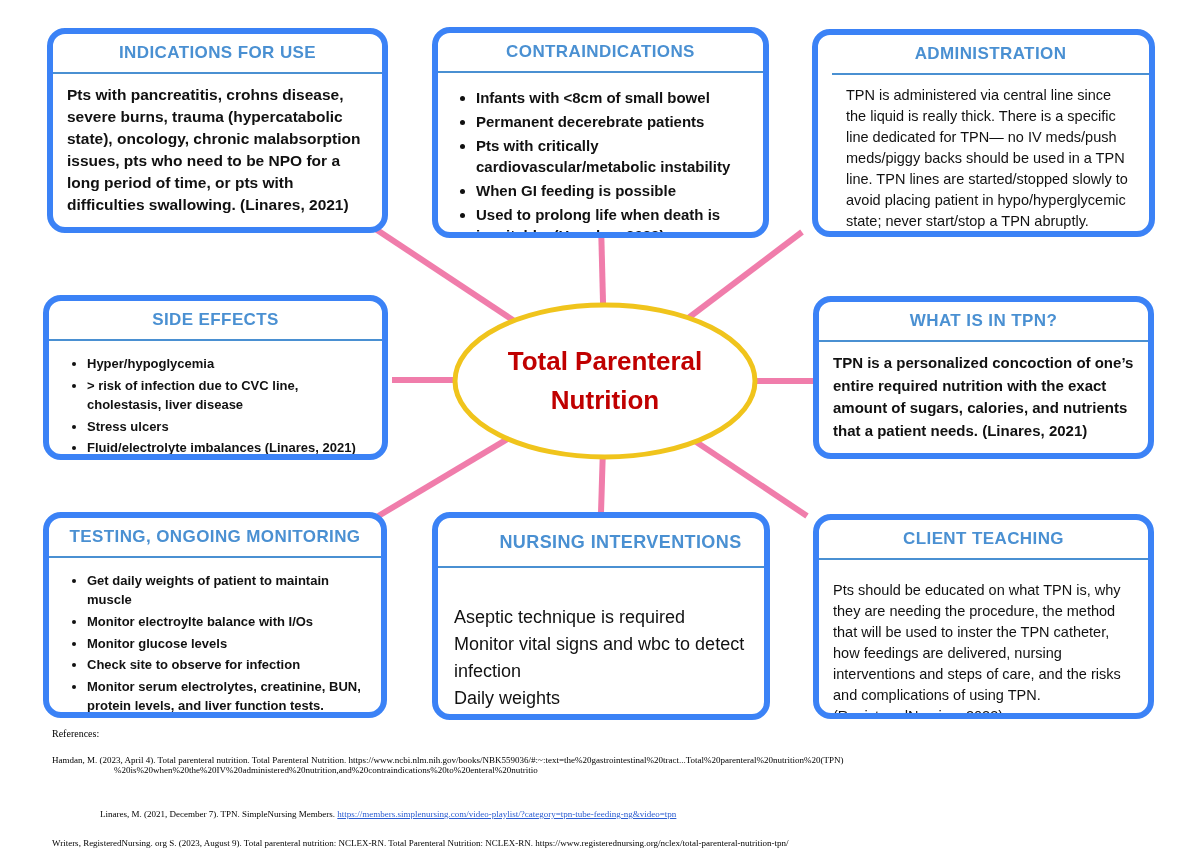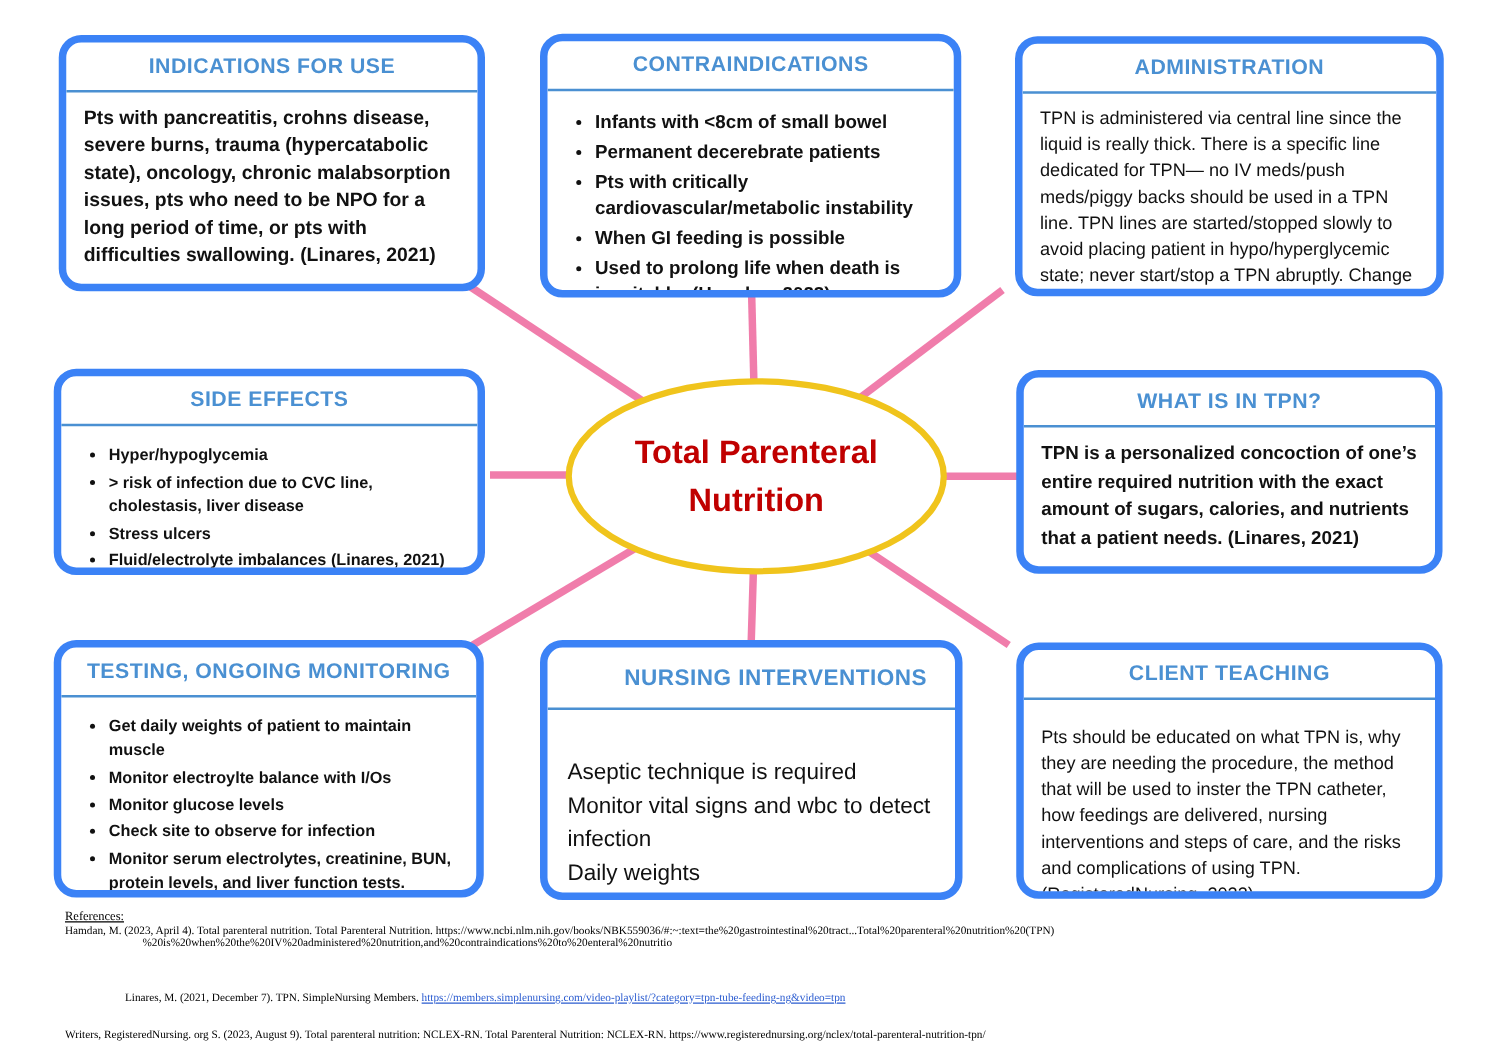--- a/index.html
+++ b/index.html
@@ -24,21 +24,21 @@
   ul.bullets-lg{font-size:15px;font-weight:bold;line-height:1.4;}
   ul.bullets-sm{font-size:13px;font-weight:bold;line-height:1.45;}
   ul.plain-lines{list-style:none;margin:0;padding:26px 0 0 2px;font-size:18px;line-height:1.5;}
 
   #center-label{position:absolute;left:470px;top:310px;width:270px;height:142px;
                 display:flex;align-items:center;justify-content:center;text-align:center;
                 color:#c00000;font-size:26px;font-weight:bold;line-height:1.5;}
 
   #references{position:absolute;left:52px;top:728px;width:1130px;
               font-family:"Liberation Serif",serif;color:#000;}
-  .ref-heading{font-size:10px;text-decoration:underline;}
+  .ref-heading{font-size:10px;margin-bottom:16px;}
   .ref-line{font-size:9px;white-space:nowrap;}
   .ref-indent{margin-left:62px;margin-bottom:34px;}
   .ref-block{margin-bottom:19px;margin-left:48px;}
   .ref-link{color:#2b5cd0;text-decoration:underline;}
 </style>
 </head>
 <body>
 
 <div id="canvas">
 
@@ -67,21 +67,21 @@
       <ul class="bullets bullets-lg">
           <li>Infants with &lt;8cm of small bowel</li>
           <li>Permanent decerebrate patients</li>
           <li>Pts with critically cardiovascular/metabolic instability</li>
           <li>When GI feeding is possible</li>
           <li>Used to prolong life when death is inevitable.  (Hamdan, 2023)</li>
         </ul>
     </div>
   </div>
 
-  <div class="box" style="left:812px;top:29px;width:343px;height:208px;">
+  <div class="box" style="left:812px;top:29px;width:343px;height:208px;padding-left:14px;">
     <div class="box-header">ADMINISTRATION</div>
     <div class="box-body body-reg">TPN is administered via central line since the liquid is really thick. There is a specific line dedicated for TPN— no IV meds/push meds/piggy backs should be used in a TPN line. TPN lines are started/stopped slowly to avoid placing patient in hypo/hyperglycemic state; never start/stop a TPN abruptly. Change bag &amp; line every 24h to maintain freshness . (Linares, 2021)</div>
   </div>
 
   <div class="box" style="left:43px;top:295px;width:345px;height:165px;">
     <div class="box-header">SIDE EFFECTS</div>
     <div class="box-body">
       <ul class="bullets bullets-sm">
           <li>Hyper/hypoglycemia</li>
           <li>&gt; risk of infection due to CVC line, cholestasis, liver disease</li>

